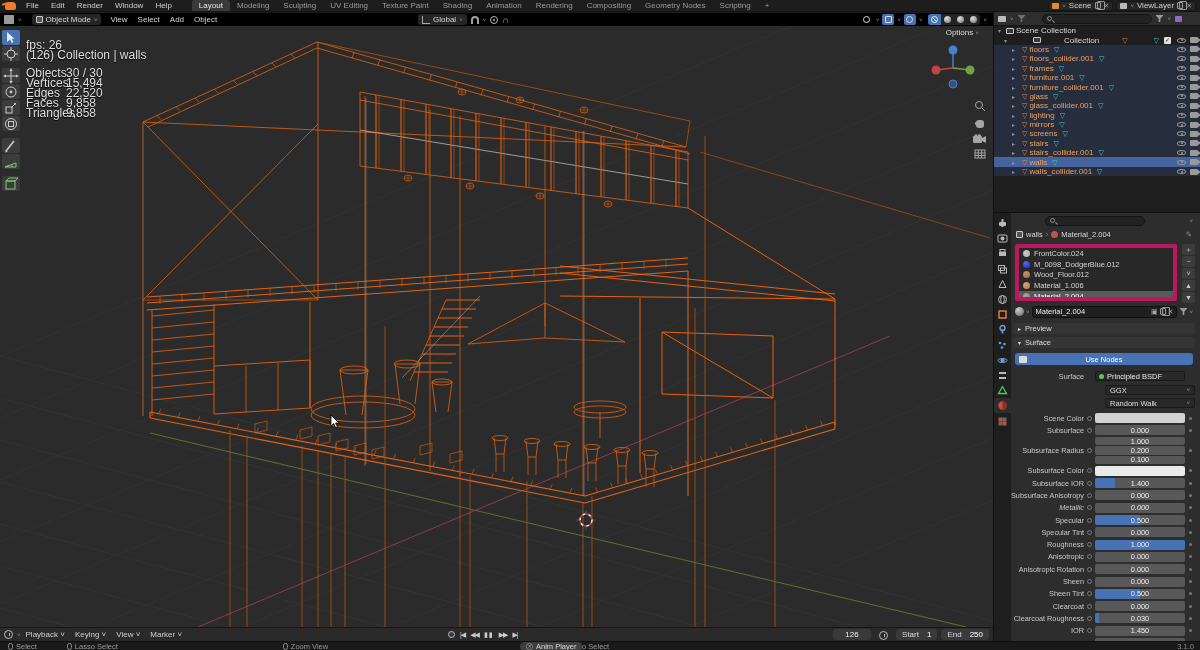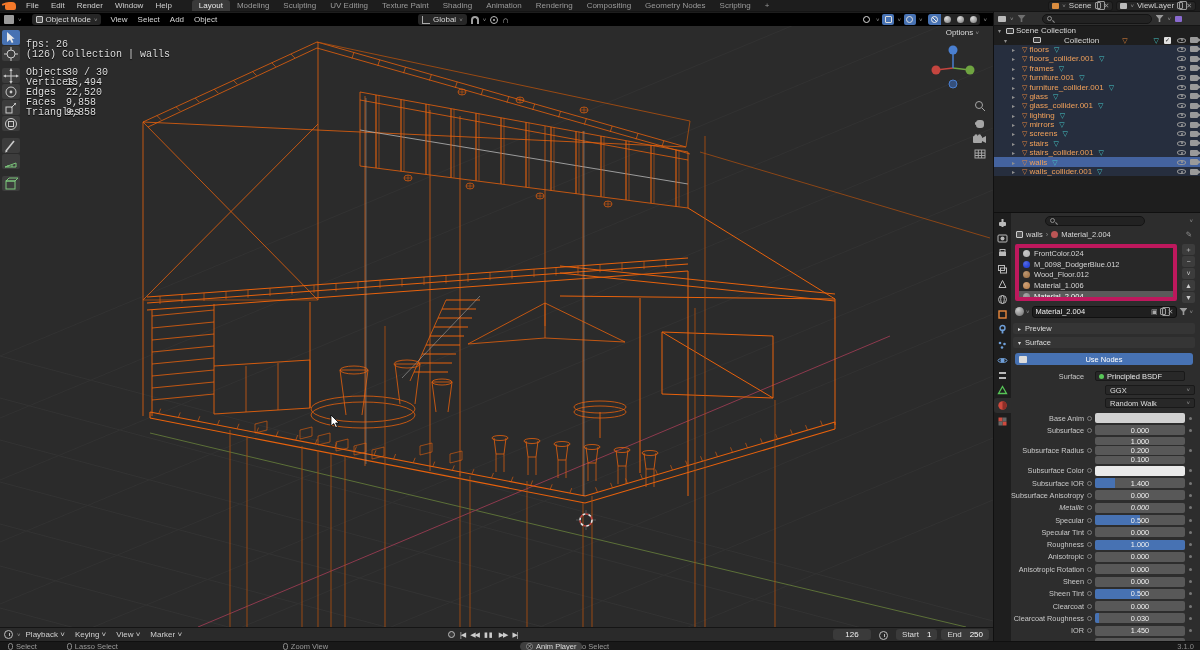--- a/index.html
+++ b/index.html
@@ -58,21 +58,21 @@
 
 .viewport{position:absolute;left:0;top:26px;width:993px;height:601px;background:#2b2b2b;overflow:hidden;}
 #wire{position:absolute;left:0;top:0;}
 
 .toolbar{position:absolute;left:2px;top:4px;width:20px;display:flex;flex-direction:column;gap:1px;z-index:5;}
 .tbtn{width:18px;height:15px;background:#3c3c3c;border-radius:2px;display:flex;align-items:center;justify-content:center;}
 .tbtn.active{background:var(--accent);}
 .tbtn svg{display:block;}
 .tbgap{height:5px;}
 
-.stats{position:absolute;left:26px;top:14px;font-size:10px;color:#dedede;z-index:5;line-height:10px;text-shadow:0 1px 1px #000;font-family:Liberation Mono, monospace;}
+.stats{position:absolute;left:26px;top:14px;font-size:12px;color:#dedede;z-index:5;line-height:10px;text-shadow:0 1px 1px #000;}
 .stats .tbl{margin-top:8px;}
 .stats .r{display:flex;}
 .stats .r b{width:40px;font-weight:normal;}
 
 .vopts{position:absolute;right:14px;top:2px;font-size:8px;color:#ddd;z-index:5;}
 .gizmo{position:absolute;right:14px;top:16px;z-index:5;}
 .vnav{position:absolute;right:7px;top:74px;display:flex;flex-direction:column;gap:5px;z-index:5;align-items:center;}
 .vnav .nico{opacity:.75;}
 
 .cursor3d{position:absolute;z-index:4;}
@@ -1048,21 +1048,21 @@
         <div class="ddown" style="top:172px">
           <span>GGX</span>
             <span class="carr">˅</span>
         </div>
         <div class="ddown" style="top:185px">
           <span>Random Walk</span>
             <span class="carr">˅</span>
         </div>
         <div id="proprows">
             <div class="prow" style="top: 199px; height: 12.1px;">
-              <span class="plbl">Base Anim</span>
+              <span class="plbl">Scene Color</span>
               <span class="deco"></span>
               <div class="swatch" style="background: rgb(210, 210, 210);"></div>
               <span class="rdot"></span>
             </div>
             <div class="prow" style="top: 211.3px; height: 12.1px;">
               <span class="plbl">Subsurface</span>
               <span class="deco"></span>
               <div class="track">
                 <span class="tval">0.000</span>
               </div>

